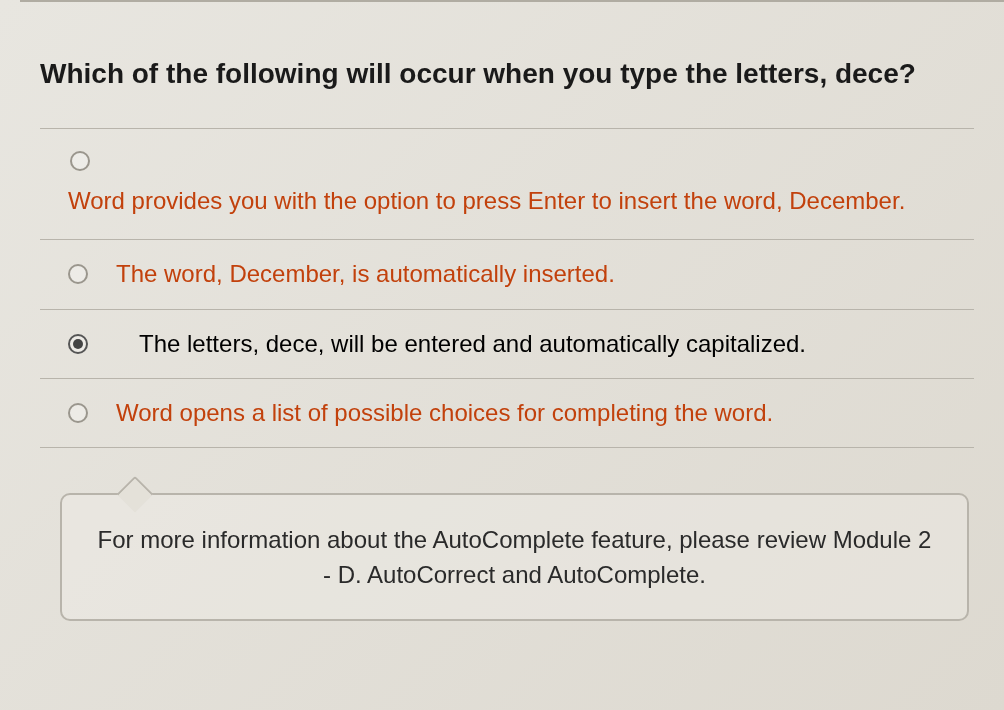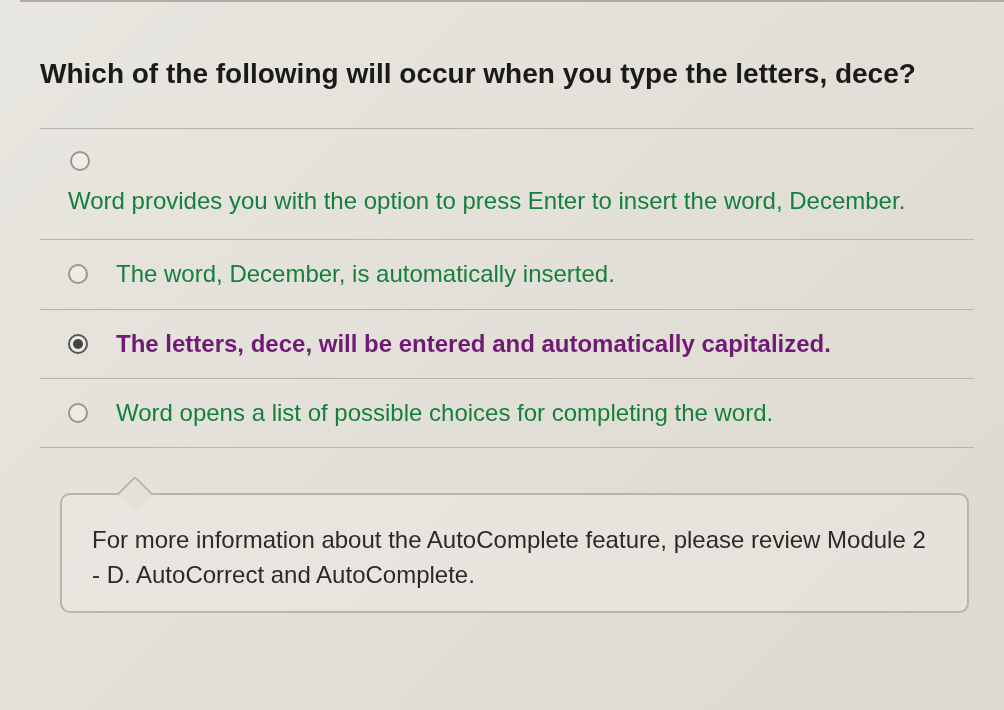--- a/index.html
+++ b/index.html
@@ -67,36 +67,38 @@
       height: 10px;
       border-radius: 50%;
       background: #444;
       display: none;
     }
     .radio-outer.selected .radio-inner {
       display: block;
     }
     .opt-text {
       font-size: 24px;
-      color: #15803d;
+      color: #c2410c;
       line-height: 1.35;
     }
     .opt-text.active {
-      color: #701a75;
-      font-weight: 700;
+      color: #000000;
+      font-weight: 400;
+      margin-left: 23px;
     }
     .feedback-box {
       margin-top: 45px;
       margin-left: 20px;
       margin-right: 5px;
       border: 2px solid #b8b4ab;
       border-radius: 10px;
-      padding: 28px 30px 18px 30px;
+      padding: 28px 30px 26px 30px;
       position: relative;
       background: rgba(240,238,232,0.4);
+      text-align: center;
     }
     .feedback-arrow {
       position: absolute;
       top: -14px;
       left: 60px;
       width: 26px;
       height: 26px;
       background: #e4e1d9;
       border-left: 2px solid #b8b4ab;
       border-top: 2px solid #b8b4ab;

